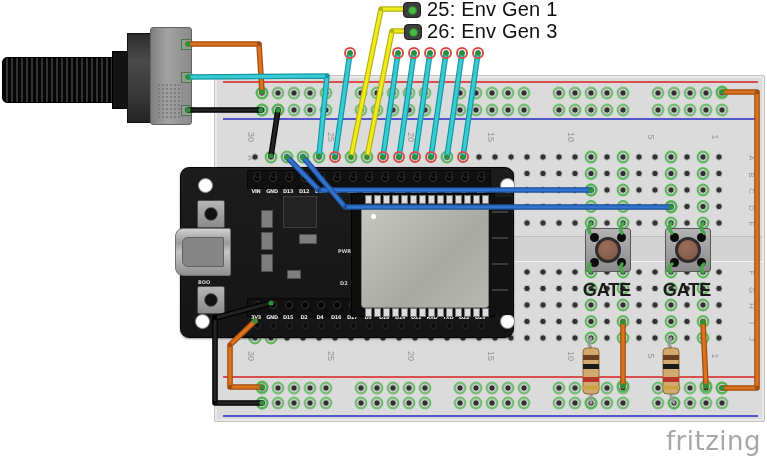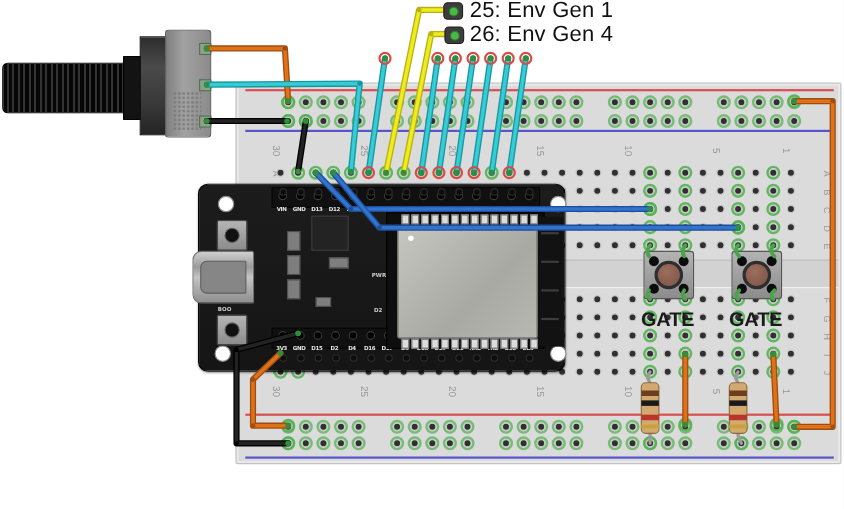--- a/index.html
+++ b/index.html
@@ -1064,14 +1064,15 @@
         <circle cx="462" cy="53" r="5" fill="none" stroke="#da4b44" stroke-width="2"></circle>
         <circle cx="462" cy="53" r="2.4" fill="#2f8f3a"></circle>
         <circle cx="478" cy="53" r="5" fill="none" stroke="#da4b44" stroke-width="2"></circle>
         <circle cx="478" cy="53" r="2.4" fill="#2f8f3a"></circle>
       </g>
     </svg>
 
   <div class="pad" style="left:403px;top:2px;"></div>
   <div class="pad" style="left:404px;top:24px;"></div>
   <div class="pin-note" style="left:427px;top:-2px;">25: Env Gen 1</div>
-  <div class="pin-note" style="left:427px;top:20px;">26: Env Gen 4</div>
+  <div class="pin-note" style="left:427px;top:20px;">26: Env Gen 3</div>
+  <div id="logo">fritzing</div>
 </div>
 
 </body></html>

